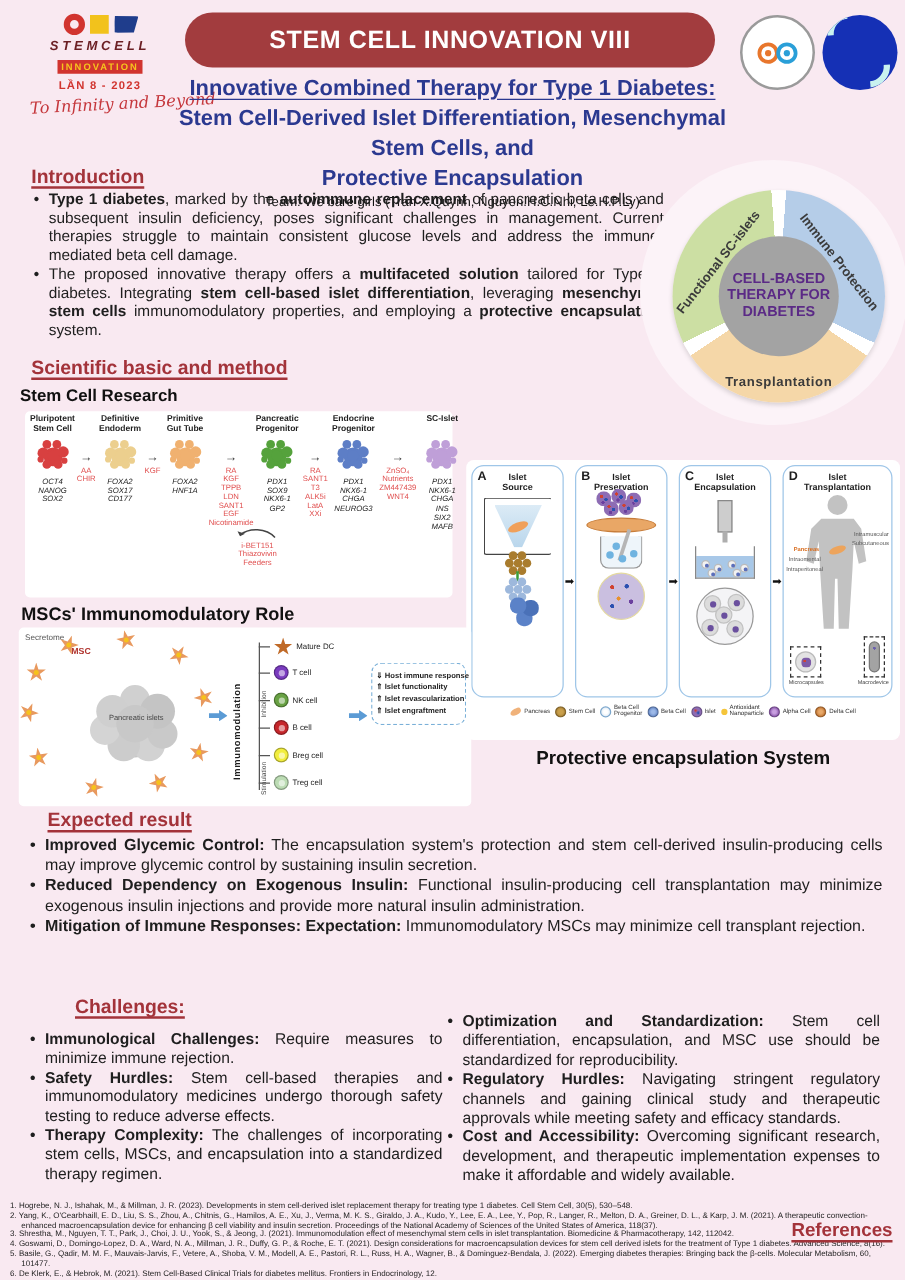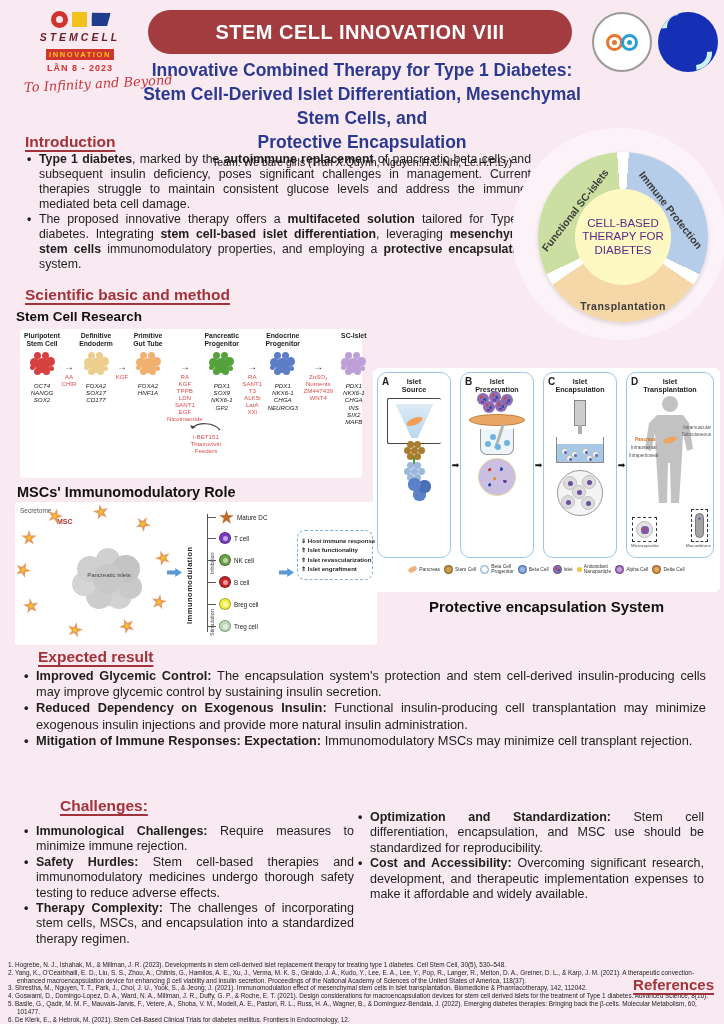--- a/index.html
+++ b/index.html
@@ -29,42 +29,42 @@
   .ring .dot{width:5px;height:5px;border-radius:50%;}
   .ring.o .dot{background:#e8762c;} .ring.b .dot{background:#2a9fd8;}
   .org2{position:absolute;left:658px;top:12px;width:60px;height:60px;background:#1530b5;border-radius:50%;overflow:hidden;}
   .org2 .cr{position:absolute;width:34px;height:34px;border-radius:50%;border:5px solid transparent;}
   .org2 .cr.a{border-left-color:#c9f2ef;left:4px;top:-2px;transform:rotate(40deg);}
   .org2 .cr.b2{border-left-color:#c9f2ef;left:20px;top:24px;transform:rotate(220deg);}
 
   
   .title-block{position:absolute;left:120px;top:58px;width:484px;text-align:center;color:var(--c-title);font-weight:bold;}
   .title-l{font-size:17.5px;line-height:24px;}
-  .title-l.u{text-underline-offset:3px;}
+  .title-l.u{text-decoration:underline;text-underline-offset:3px;}
   .team{margin-top:2px;font-size:10.5px;color:#111;font-weight:normal;}
   .team b{font-weight:normal;}
 
   
   .shead{position:absolute;color:var(--c-heading);font-weight:bold;font-size:15.5px;text-decoration:underline;text-decoration-thickness:2px;text-underline-offset:3px;}
   .bhead{position:absolute;color:#111;font-weight:bold;font-size:13.5px;}
 
   
   ul.blist{list-style:none;}
   ul.blist li{position:relative;padding-left:14px;text-align:justify;}
   ul.blist li::before{content:"•";position:absolute;left:2px;font-weight:bold;}
   .intro-list{position:absolute;left:25px;top:152px;width:506px;font-size:12.3px;line-height:15px;}
   .exp-list{position:absolute;left:22px;top:668px;width:684px;font-size:12.8px;line-height:16.2px;}
   .ch-left{position:absolute;left:22px;top:824px;width:332px;font-size:12.5px;line-height:15.4px;}
   .ch-right{position:absolute;left:356px;top:810px;width:348px;font-size:12.5px;line-height:15.4px;}
 
   
   .donut-bg{position:absolute;left:512px;top:128px;width:214px;height:212px;border-radius:50%;background:#fcf3f8;}
   .donut{position:absolute;left:528px;top:142px;width:190px;height:190px;}
   .dring{position:absolute;left:10px;top:10px;width:170px;height:170px;border-radius:50%;box-shadow:0 2px 4px rgba(0,0,0,.15);}
-  .dcenter{position:absolute;left:47px;top:47px;width:96px;height:96px;border-radius:50%;background:#fef9c3;display:flex;align-items:center;justify-content:center;text-align:center;color:var(--c-purple);font-weight:normal;font-size:11.5px;line-height:13.5px;}
+  .dcenter{position:absolute;left:47px;top:47px;width:96px;height:96px;border-radius:50%;background:#a3a3a3;display:flex;align-items:center;justify-content:center;text-align:center;color:var(--c-purple);font-weight:bold;font-size:11.5px;line-height:13.5px;}
   .dlabel{position:absolute;font-weight:bold;font-size:10.5px;color:#3b3b3b;width:110px;text-align:center;}
   .dl-green{left:-8px;top:62px;transform:rotate(-52deg);}
   .dl-blue{left:88px;top:62px;transform:rotate(52deg);}
   .dl-orange{left:40px;top:158px;width:110px;letter-spacing:.5px;}
 
   
   .flow-card{position:absolute;left:20px;top:329px;width:342px;height:149px;background:#fff;border-radius:4px;display:flex;padding:3px 1px 0 3px;}
   .fstage{flex:0 0 38px;display:flex;flex-direction:column;align-items:center;}
   .fname{font-size:6.8px;font-weight:bold;text-align:center;line-height:7.6px;height:17px;}
   .cluster-wrap{height:30px;display:flex;align-items:center;justify-content:center;}
@@ -532,20 +532,21 @@
   </ul>
 
   <div class="shead" style="left:60px;top:797px;">Challenges:</div>
   <ul class="blist ch-left">
     <li><b>Immunological Challenges:</b> Require measures to minimize immune rejection.</li>
     <li><b>Safety Hurdles:</b> Stem cell-based therapies and immunomodulatory medicines undergo thorough safety testing to reduce adverse effects.</li>
     <li><b>Therapy Complexity:</b> The challenges of incorporating stem cells, MSCs, and encapsulation into a standardized therapy regimen.</li>
   </ul>
   <ul class="blist ch-right">
     <li><b>Optimization and Standardization:</b> Stem cell differentiation, encapsulation, and MSC use should be standardized for reproducibility.</li>
+    <li><b>Regulatory Hurdles:</b> Navigating stringent regulatory channels and gaining clinical study and therapeutic approvals while meeting safety and efficacy standards.</li>
     <li><b>Cost and Accessibility:</b> Overcoming significant research, development, and therapeutic implementation expenses to make it affordable and widely available.</li>
   </ul>
 
   <div class="refs">
       <div class="ref-line">1. Hogrebe, N. J., Ishahak, M., &amp; Millman, J. R. (2023). Developments in stem cell-derived islet replacement therapy for treating type 1 diabetes. Cell Stem Cell, 30(5), 530–548.</div>
       <div class="ref-line">2. Yang, K., O'Cearbhaill, E. D., Liu, S. S., Zhou, A., Chitnis, G., Hamilos, A. E., Xu, J., Verma, M. K. S., Giraldo, J. A., Kudo, Y., Lee, E. A., Lee, Y., Pop, R., Langer, R., Melton, D. A., Greiner, D. L., &amp; Karp, J. M. (2021). A therapeutic convection-enhanced macroencapsulation device for enhancing β cell viability and insulin secretion. Proceedings of the National Academy of Sciences of the United States of America, 118(37).</div>
       <div class="ref-line">3. Shrestha, M., Nguyen, T. T., Park, J., Choi, J. U., Yook, S., &amp; Jeong, J. (2021). Immunomodulation effect of mesenchymal stem cells in islet transplantation. Biomedicine &amp; Pharmacotherapy, 142, 112042.</div>
       <div class="ref-line">4. Goswami, D., Domingo-Lopez, D. A., Ward, N. A., Millman, J. R., Duffy, G. P., &amp; Roche, E. T. (2021). Design considerations for macroencapsulation devices for stem cell derived islets for the treatment of Type 1 diabetes. Advanced Science, 8(16).</div>
       <div class="ref-line">5. Basile, G., Qadir, M. M. F., Mauvais-Jarvis, F., Vetere, A., Shoba, V. M., Modell, A. E., Pastori, R. L., Russ, H. A., Wagner, B., &amp; Dominguez-Bendala, J. (2022). Emerging diabetes therapies: Bringing back the β-cells. Molecular Metabolism, 60, 101477.</div>
       <div class="ref-line">6. De Klerk, E., &amp; Hebrok, M. (2021). Stem Cell-Based Clinical Trials for diabetes mellitus. Frontiers in Endocrinology, 12.</div>

